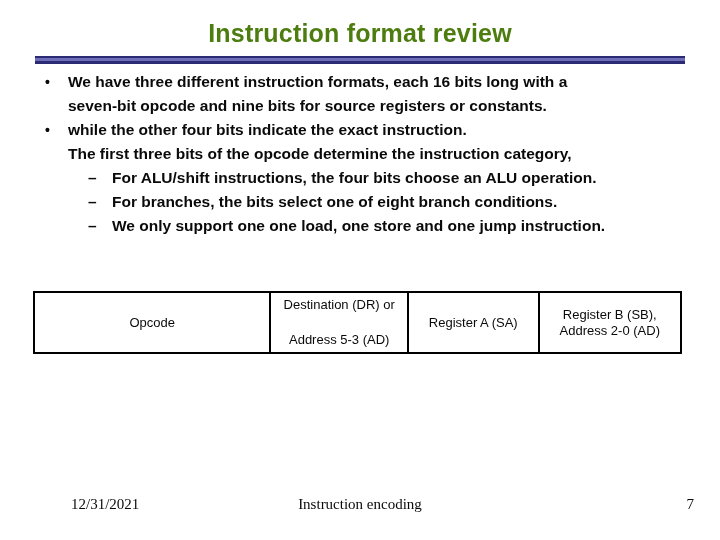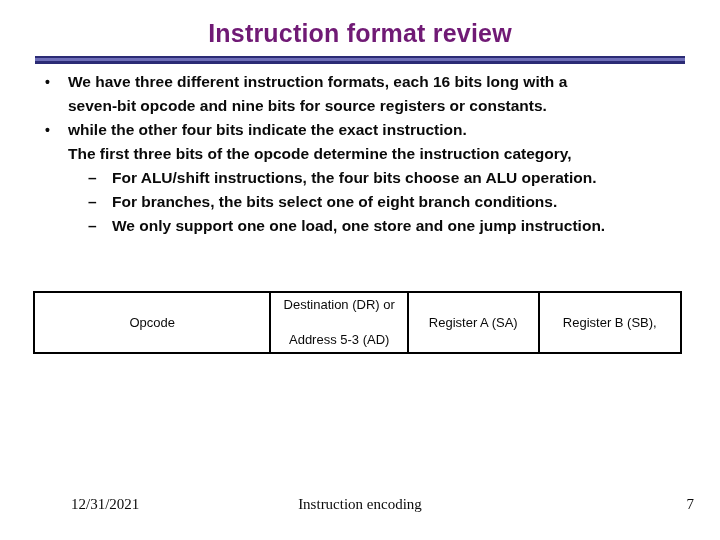--- a/index.html
+++ b/index.html
@@ -3,21 +3,21 @@
 <meta charset="utf-8">
 <style>
   html,body{margin:0;padding:0;background:#ffffff;}
   .slide{
     position:relative;width:720px;height:540px;background:#ffffff;
     color:#0a0a0a;font-family:"Liberation Sans",sans-serif;overflow:hidden;
   }
   
   .title{
     position:absolute;top:19px;left:0;width:100%;text-align:center;
-    font-size:25px;font-weight:bold;letter-spacing:0.2px;color:#701a75;
+    font-size:25px;font-weight:bold;letter-spacing:0.2px;color:#4d7c0f;
   }
   
   .rule{
     position:absolute;top:56px;left:35px;width:650px;height:8px;
   }
   
   .body{
     position:absolute;top:70px;left:0;width:720px;
     font-size:15.5px;font-weight:bold;line-height:24px;color:#0a0a0a;
   }
@@ -129,20 +129,21 @@
     </div>
     <div class="fcell fc2">
       <div class="ln">Destination (DR) or</div>
       <div class="ln">Address 5-3 (AD)</div>
     </div>
     <div class="fcell fc3">
       <div class="ln">Register A (SA)</div>
     </div>
     <div class="fcell fc4">
       <div class="ln">Register B (SB),</div>
+      <div class="ln">Address 2-0 (AD)</div>
     </div>
   </div>
 
   <div class="footer-date">12/31/2021</div>
   <div class="footer-center">Instruction encoding</div>
   <div class="footer-page">7</div>
 
 </div>
 
 </body></html>

